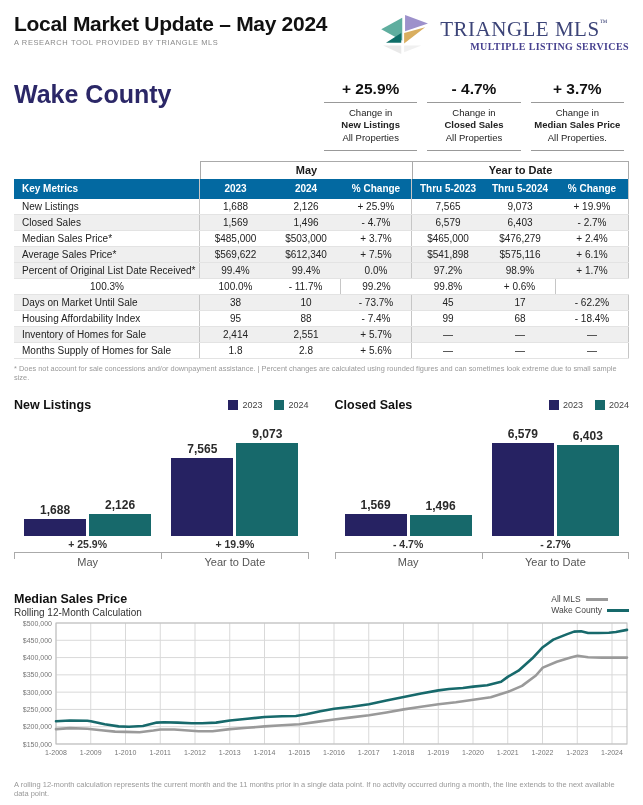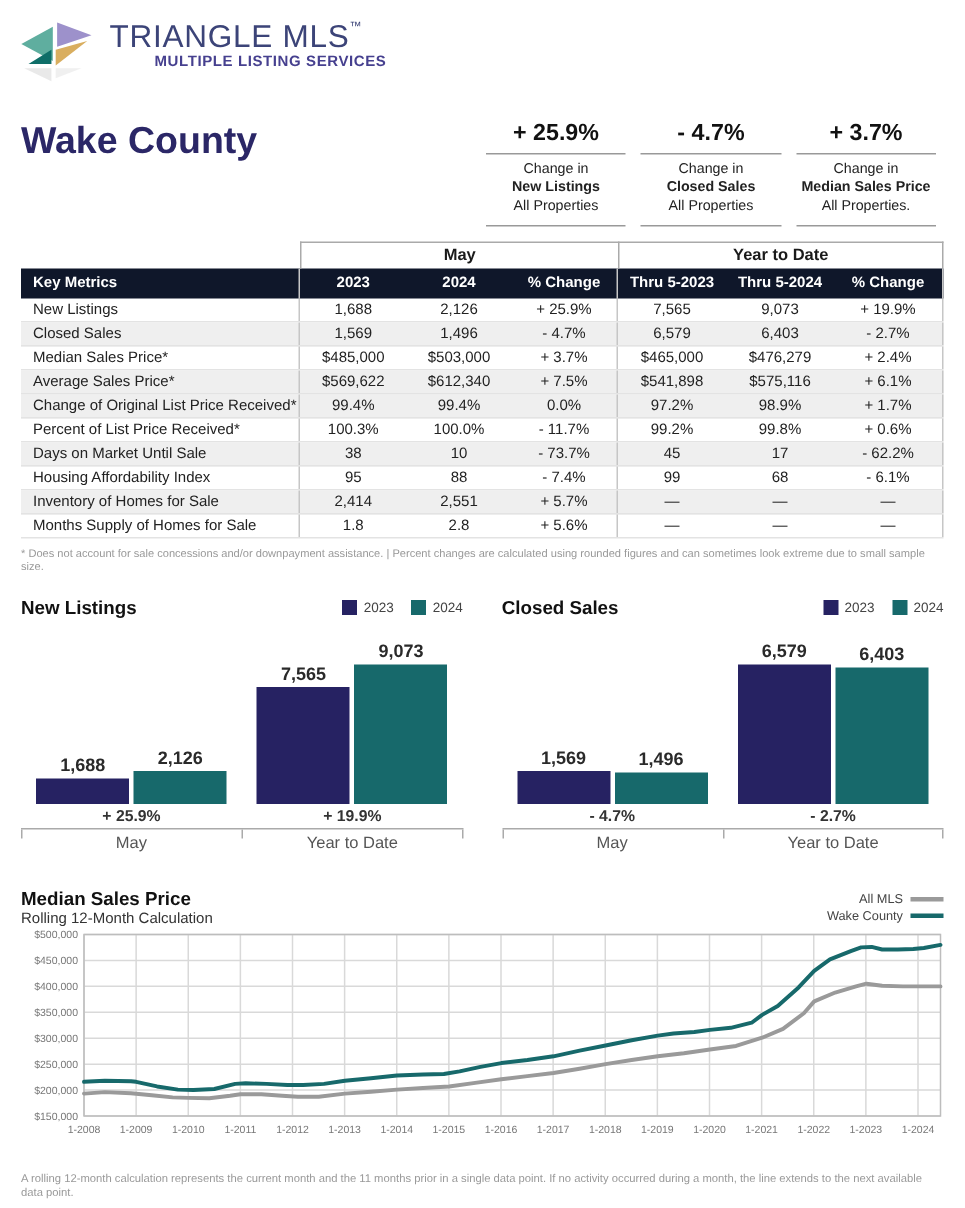--- a/index.html
+++ b/index.html
@@ -4,41 +4,41 @@
 <style>
   * { margin:0; padding:0; box-sizing:border-box; }
   html,body { background:#ffffff; }
   body { width:643px; height:805px; font-family:"Liberation Sans", sans-serif; color:#1a1a1a; overflow:hidden; }
   .page { padding:12px 14px 0 14px; width:643px; }
 
   
   .header { display:flex; justify-content:space-between; align-items:flex-start; }
   .rpt-title { font-size:21px; font-weight:bold; letter-spacing:-0.3px; color:#111; }
   .rpt-sub { font-size:7.5px; color:#8a8a8a; letter-spacing:0.6px; margin-top:2px; }
-  .logo { display:flex; gap:7px; margin-top:2px; }
+  .logo { display:flex; align-items:center; gap:7px; margin-top:2px;font-family:Liberation Serif, serif; }
   .logo-name { font-size:21px; color:#3c4478; letter-spacing:0.5px; line-height:1; }
   .logo-name .tm { font-size:8px; vertical-align:top; }
   .logo-tagline { font-size:10px; font-weight:bold; color:#46408f; letter-spacing:0.4px; margin-top:1px;margin-left:30px; }
 
   
   .region-row { display:flex; justify-content:space-between; align-items:flex-start; margin-top:24px; }
   .region-name { font-size:25px; font-weight:bold; color:#2b2767; }
   .stats { display:flex; width:310px; }
   .stat { flex:1; text-align:center; padding:0 5px; }
   .stat-value { font-size:15.5px; font-weight:bold; color:#111; padding-bottom:4px; border-bottom:1px solid #999; }
   .stat-body { border-bottom:1px solid #999; padding:4px 0 6px 0; font-size:9.5px; line-height:1.3; color:#222; }
   .stat-metric { font-weight:bold; }
 
   
   .tbl { margin-top:10px; width:615px; }
   .t-group { display:grid; grid-template-columns:186px 212px 217px; height:18px; }
   .t-group .g { font-size:11px; font-weight:bold; text-align:center; line-height:17px; border-top:1px solid #aaa; border-left:1px solid #aaa; }
   .t-group .g.last { border-right:1px solid #aaa; }
   .t-head, .t-row { display:grid; grid-template-columns:186px 71px 70px 71px 72px 72px 73px; }
-  .t-head { background:#0f172a; color:#fff; height:20px; }
+  .t-head { background:#0369a1; color:#fff; height:20px; }
   .t-head .c { font-size:10px; font-weight:bold; line-height:20px; text-align:center; }
   .t-head .c.lbl { text-align:left; padding-left:8px; }
   .t-row { height:16px; border-bottom:1px solid #e3e3e3; }
   .t-row.alt { background:#efefef; }
   .t-row .c { font-size:10px; line-height:15px; text-align:center; color:#222; }
   .t-row .c.lbl { text-align:left; padding-left:8px; }
   .t-row .c.sep, .t-head .c.sep { border-right:1px solid #c6c6c6; }
   .t-foot { font-size:7.4px; color:#999; margin-top:5px; }
 
   
@@ -59,30 +59,34 @@
   .bc-axis { position:relative; border-top:1px solid #aaa; display:flex; height:18px; }
   .bc-axis .tick { position:absolute; top:0; width:1px; height:6px; background:#aaa; }
   .bc-axis .cat { flex:1; text-align:center; font-size:11px; color:#555; padding-top:3px; }
 
   
   .line-sect { margin-top:22px; }
   .lc-head { display:flex; justify-content:space-between; align-items:flex-start; }
   .lc-title { font-size:12.5px; font-weight:bold; color:#111; }
   .lc-sub { font-size:10px; color:#333; margin-top:1px; }
   .lc-legend { margin-top:2px; }
-  .lc-legend .li { display:flex; justify-content:flex-end; align-items:center; gap:5px; font-size:8.5px; color:#444; line-height:11px; }
+  .lc-legend .li { display:flex; justify-content:flex-start; align-items:center; gap:5px; font-size:8.5px; color:#444; line-height:11px; }
   .lc-legend .sw { width:22px; height:3px; display:inline-block; }
   .lc-foot { font-size:7.5px; color:#999; margin-top:8px; }
 </style>
 </head>
 <body>
 
 <div class="page">
 
   <div class="header">
+    <div>
+      <div class="rpt-title">Local Market Update – May 2024</div>
+      <div class="rpt-sub">A RESEARCH TOOL PROVIDED BY TRIANGLE MLS</div>
+    </div>
     <div class="logo">
       <svg width="52" height="42" viewBox="0 0 54 44">
         <polygon points="0,16 22,4 22,28" fill="#5fae9f"></polygon>
         <polygon points="25,1 49,10 25,18" fill="#9d91cb"></polygon>
         <polygon points="5,30 21,20 21,30" fill="#0e6e68"></polygon>
         <polygon points="24,20 46,14 24,31" fill="#d9ae5f"></polygon>
         <polygon points="2,33 21,33 21,42" fill="#d7d7d7" opacity="0.55"></polygon>
         <polygon points="24,33 42,33 24,40" fill="#e3e3e3" opacity="0.55"></polygon>
       </svg>
       <div>
@@ -168,30 +172,29 @@
         <div class="t-row alt">
           <div class="c lbl sep">Average Sales Price*</div>
           <div class="c">$569,622</div>
           <div class="c">$612,340</div>
           <div class="c sep">+ 7.5%</div>
           <div class="c">$541,898</div>
           <div class="c">$575,116</div>
           <div class="c sep">+ 6.1%</div>
         </div>
         <div class="t-row alt">
-          <div class="c lbl sep">Change of Original List Price Received*</div>
+          <div class="c lbl sep">Percent of Original List Date Received*</div>
           <div class="c">99.4%</div>
           <div class="c">99.4%</div>
           <div class="c sep">0.0%</div>
           <div class="c">97.2%</div>
           <div class="c">98.9%</div>
           <div class="c sep">+ 1.7%</div>
         </div>
         <div class="t-row">
-          <div class="c lbl sep">Percent of List Price Received*</div>
           <div class="c">100.3%</div>
           <div class="c">100.0%</div>
           <div class="c sep">- 11.7%</div>
           <div class="c">99.2%</div>
           <div class="c">99.8%</div>
           <div class="c sep">+ 0.6%</div>
         </div>
         <div class="t-row alt">
           <div class="c lbl sep">Days on Market Until Sale</div>
           <div class="c">38</div>
@@ -201,21 +204,21 @@
           <div class="c">17</div>
           <div class="c sep">- 62.2%</div>
         </div>
         <div class="t-row">
           <div class="c lbl sep">Housing Affordability Index</div>
           <div class="c">95</div>
           <div class="c">88</div>
           <div class="c sep">- 7.4%</div>
           <div class="c">99</div>
           <div class="c">68</div>
-          <div class="c sep">- 6.1%</div>
+          <div class="c sep">- 18.4%</div>
         </div>
         <div class="t-row alt">
           <div class="c lbl sep">Inventory of Homes for Sale</div>
           <div class="c">2,414</div>
           <div class="c">2,551</div>
           <div class="c sep">+ 5.7%</div>
           <div class="c">—</div>
           <div class="c">—</div>
           <div class="c sep">—</div>
         </div>

